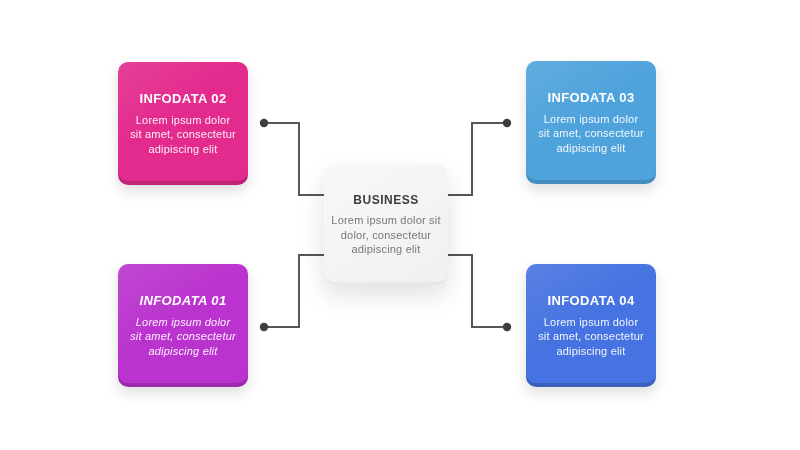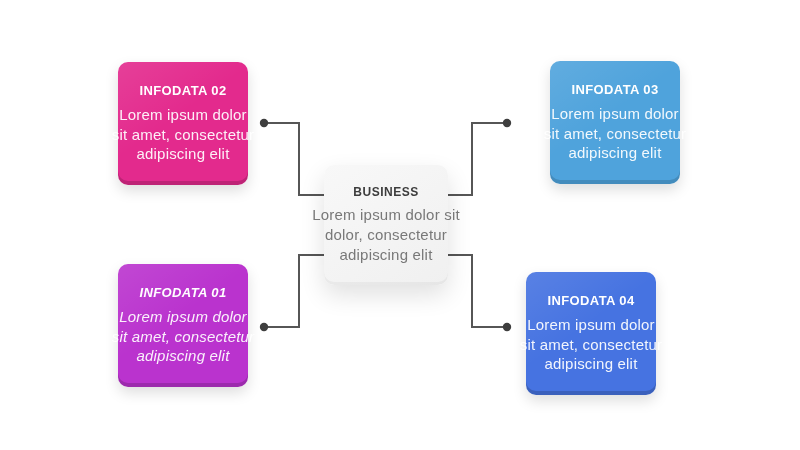--- a/index.html
+++ b/index.html
@@ -71,21 +71,21 @@
   .card .title {
     font-size: 13px;
     font-weight: 700;
     letter-spacing: 0.4px;
     color: #ffffff;
     margin-bottom: 7px;
     white-space: nowrap;
     text-align: right;
   }
   .card .body {
-    font-size: 15px;
+    font-size: 11px;
     line-height: 1.32;
     color: rgba(255,255,255,0.93);
     letter-spacing: 0.2px;
   }
   .card .body div { white-space: nowrap; }
 
   .pink {
     background: linear-gradient(145deg, rgba(255,255,255,0.10), rgba(255,255,255,0) 45%), #e32a8d;
     box-shadow: 0 6px 14px rgba(0,0,0,0.13), inset 0 -4px 0 rgba(0,0,0,0.16);
   }
@@ -94,40 +94,39 @@
     box-shadow: 0 6px 14px rgba(0,0,0,0.13), inset 0 -4px 0 rgba(0,0,0,0.14);
   }
   .purple {
     background: linear-gradient(145deg, rgba(255,255,255,0.10), rgba(255,255,255,0) 45%), #ba33ce;
     box-shadow: 0 6px 14px rgba(0,0,0,0.13), inset 0 -4px 0 rgba(0,0,0,0.16);
     font-style: italic;
   }
   .royalblue {
     background: linear-gradient(145deg, rgba(255,255,255,0.10), rgba(255,255,255,0) 45%), #4673e1;
     box-shadow: 0 6px 14px rgba(0,0,0,0.13), inset 0 -4px 0 rgba(0,0,0,0.16);
-    margin-top: 8px;
   }
   .centercard {
     width: 124px;
     height: 120px;
     background: linear-gradient(145deg, #f8f8f8, #f0f0f0);
     box-shadow: 0 10px 24px rgba(0,0,0,0.12), inset 0 -3px 0 rgba(0,0,0,0.04);
   }
   .centercard .title {
     color: #3d3d3d;
     font-size: 12px;
     letter-spacing: 0.5px;
     margin-bottom: 6px;
   }
   .centercard .body {
     color: #787878;
   }
 
   .pos-tl { left: 118px; top: 62px; }
-  .pos-tr { left: 526px; top: 61px; margin-left: 24px; }
+  .pos-tr { left: 526px; top: 61px; }
   .pos-bl { left: 118px; top: 264px; }
   .pos-br { left: 526px; top: 264px; }
   .pos-c  { left: 324px; top: 165px; }
 </style>
 </head>
 <body>
 
 <div class="stage">
 
   <svg class="connectors" viewBox="0 0 800 450" aria-hidden="true">

